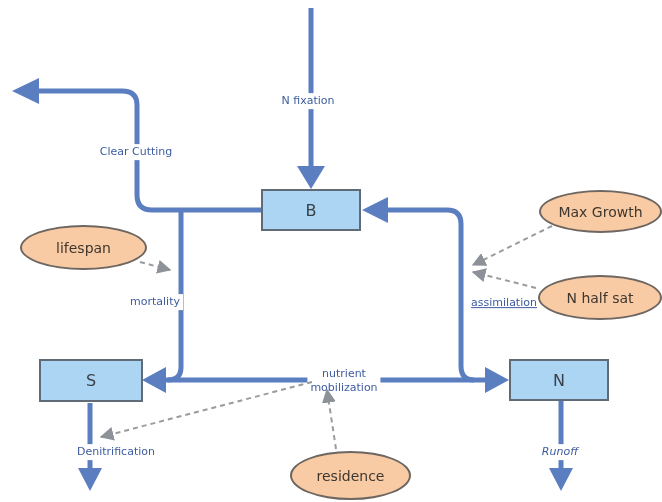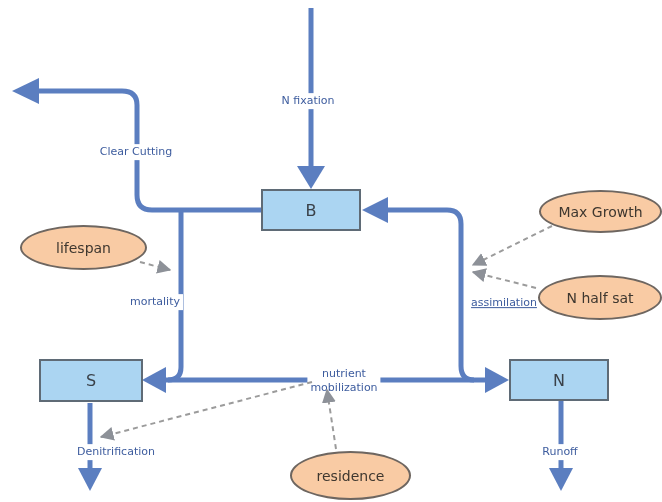--- a/index.html
+++ b/index.html
@@ -85,21 +85,21 @@
   <div class="flow-label" style="left:504px; top:303px;text-decoration:underline;">
     <span>assimilation</span>
   </div>
   <div class="flow-label" style="left:324px; top:381px;margin-left:20px;">
     <div>nutrient</div>
     <div>mobilization</div>
   </div>
   <div class="flow-label" style="left:91px; top:452px;margin-left:25px;">
     <span>Denitrification</span>
   </div>
-  <div class="flow-label" style="left:560px; top:452px;">
+  <div class="flow-label" style="left:560px; top:452px;font-style:italic;">
     <span>Runoff</span>
   </div>
 
   <svg class="layer connectors" width="662" height="502" viewBox="0 0 662 502">
     <defs>
       <marker id="cmark" viewBox="0 0 10 10" refX="9" refY="5" markerWidth="7" markerHeight="7" orient="auto-start-reverse">
         <path d="M0,0 L10,5 L0,10 z" class="connector-head-fill"></path>
       </marker>
     </defs>
     <line class="connector" x1="140" y1="262" x2="170" y2="270" marker-end="url(#cmark)"></line>

